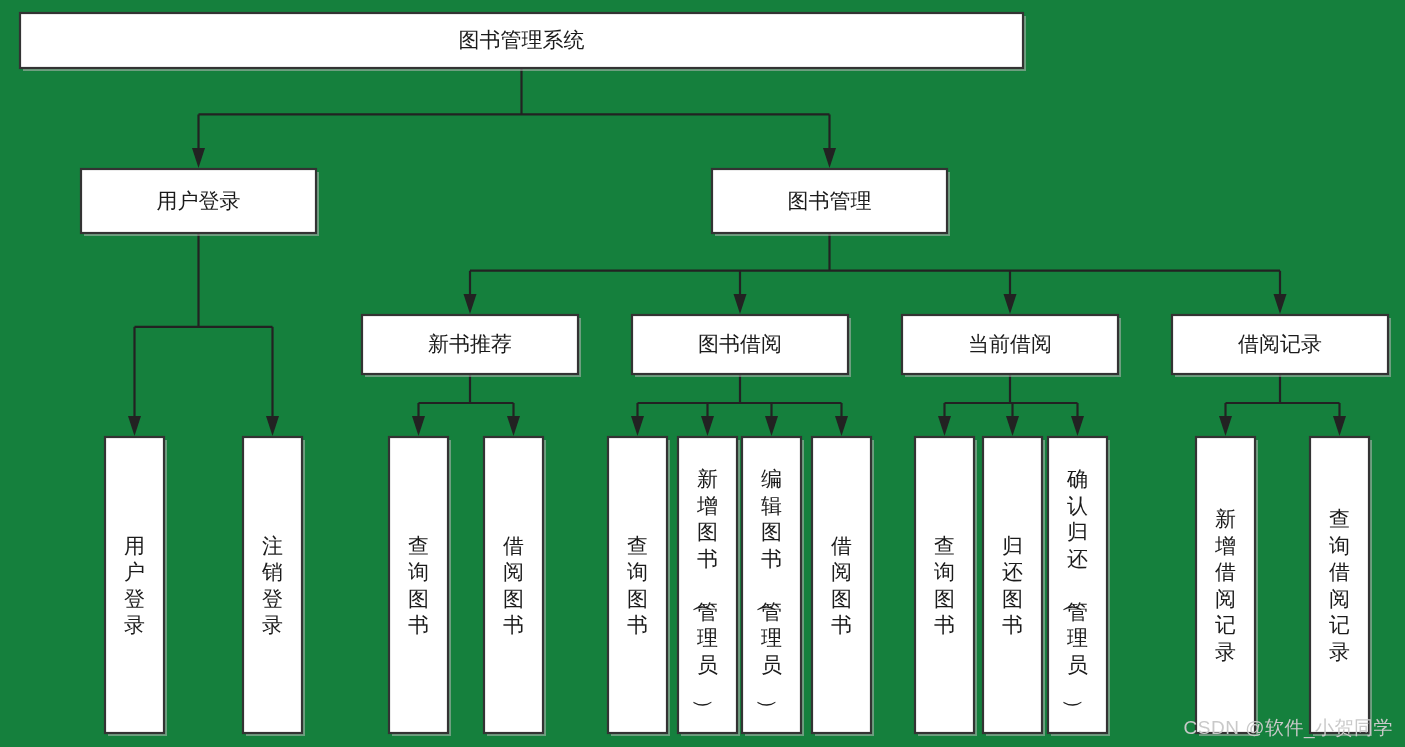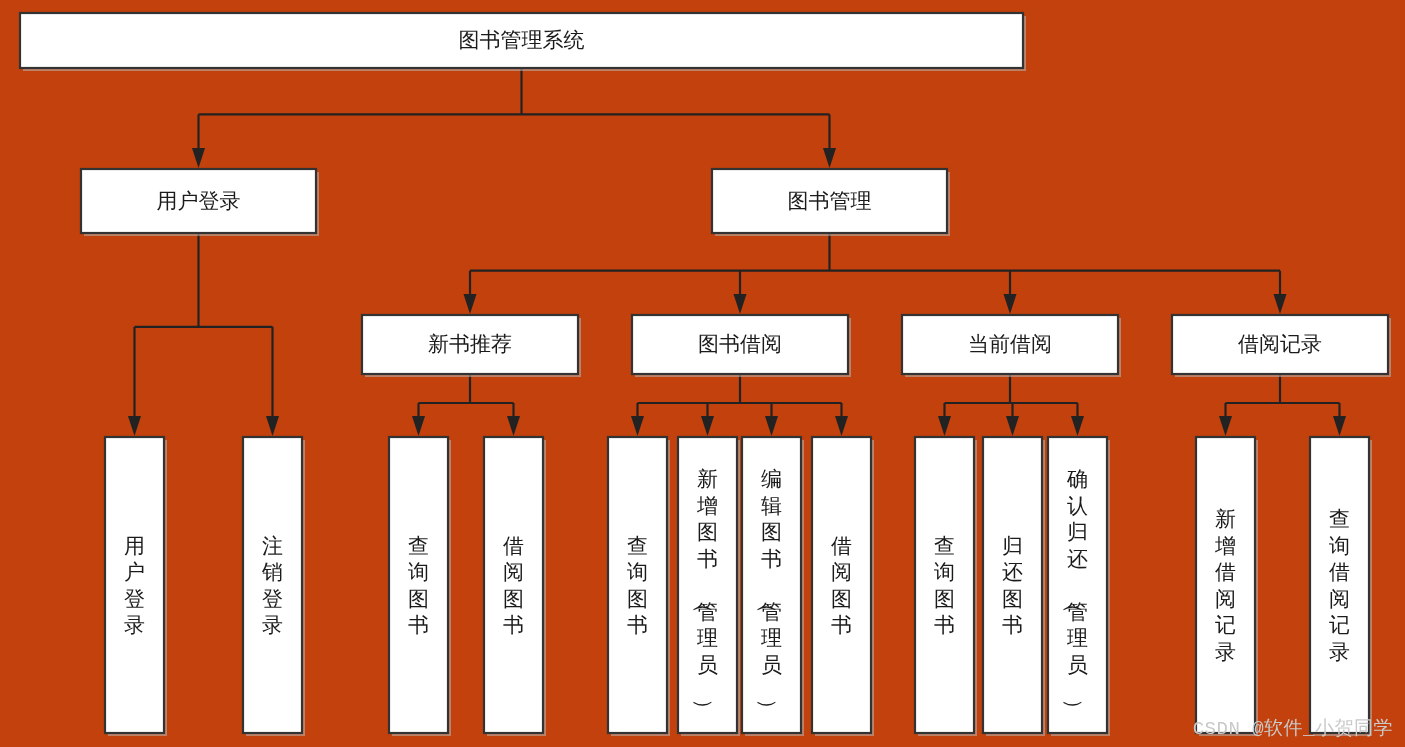--- a/index.html
+++ b/index.html
@@ -8,21 +8,21 @@
     padding: 0;
     background: #ffffff;
   }
   body {
     font-family: "Liberation Sans", "DejaVu Sans", sans-serif;
   }
   #diagram-root {
     position: relative;
     width: 1405px;
     height: 747px;
-    background: #c2410c;
+    background: #15803d;
     overflow: hidden;
   }
   svg#tree-svg {
     position: absolute;
     left: 0;
     top: 0;
     width: 1405px;
     height: 747px;
     display: block;
   }
@@ -56,21 +56,21 @@
   .node-label-v {
     font-family: "Liberation Sans", "DejaVu Sans", sans-serif;
     font-size: 21px;
     fill: #1b1b1b;
     text-anchor: middle;
   }
   .watermark-text {
     position: absolute;
     right: 12px;
     bottom: 6px;
-    font-family: Liberation Mono, monospace;
+    font-family: Liberation Sans, sans-serif;
     font-size: 19px;
     color: #c9c9c9;
     white-space: nowrap;
     letter-spacing: 0.5px;
     user-select: none;
   }
 </style>
 </head>
 <body>
 

